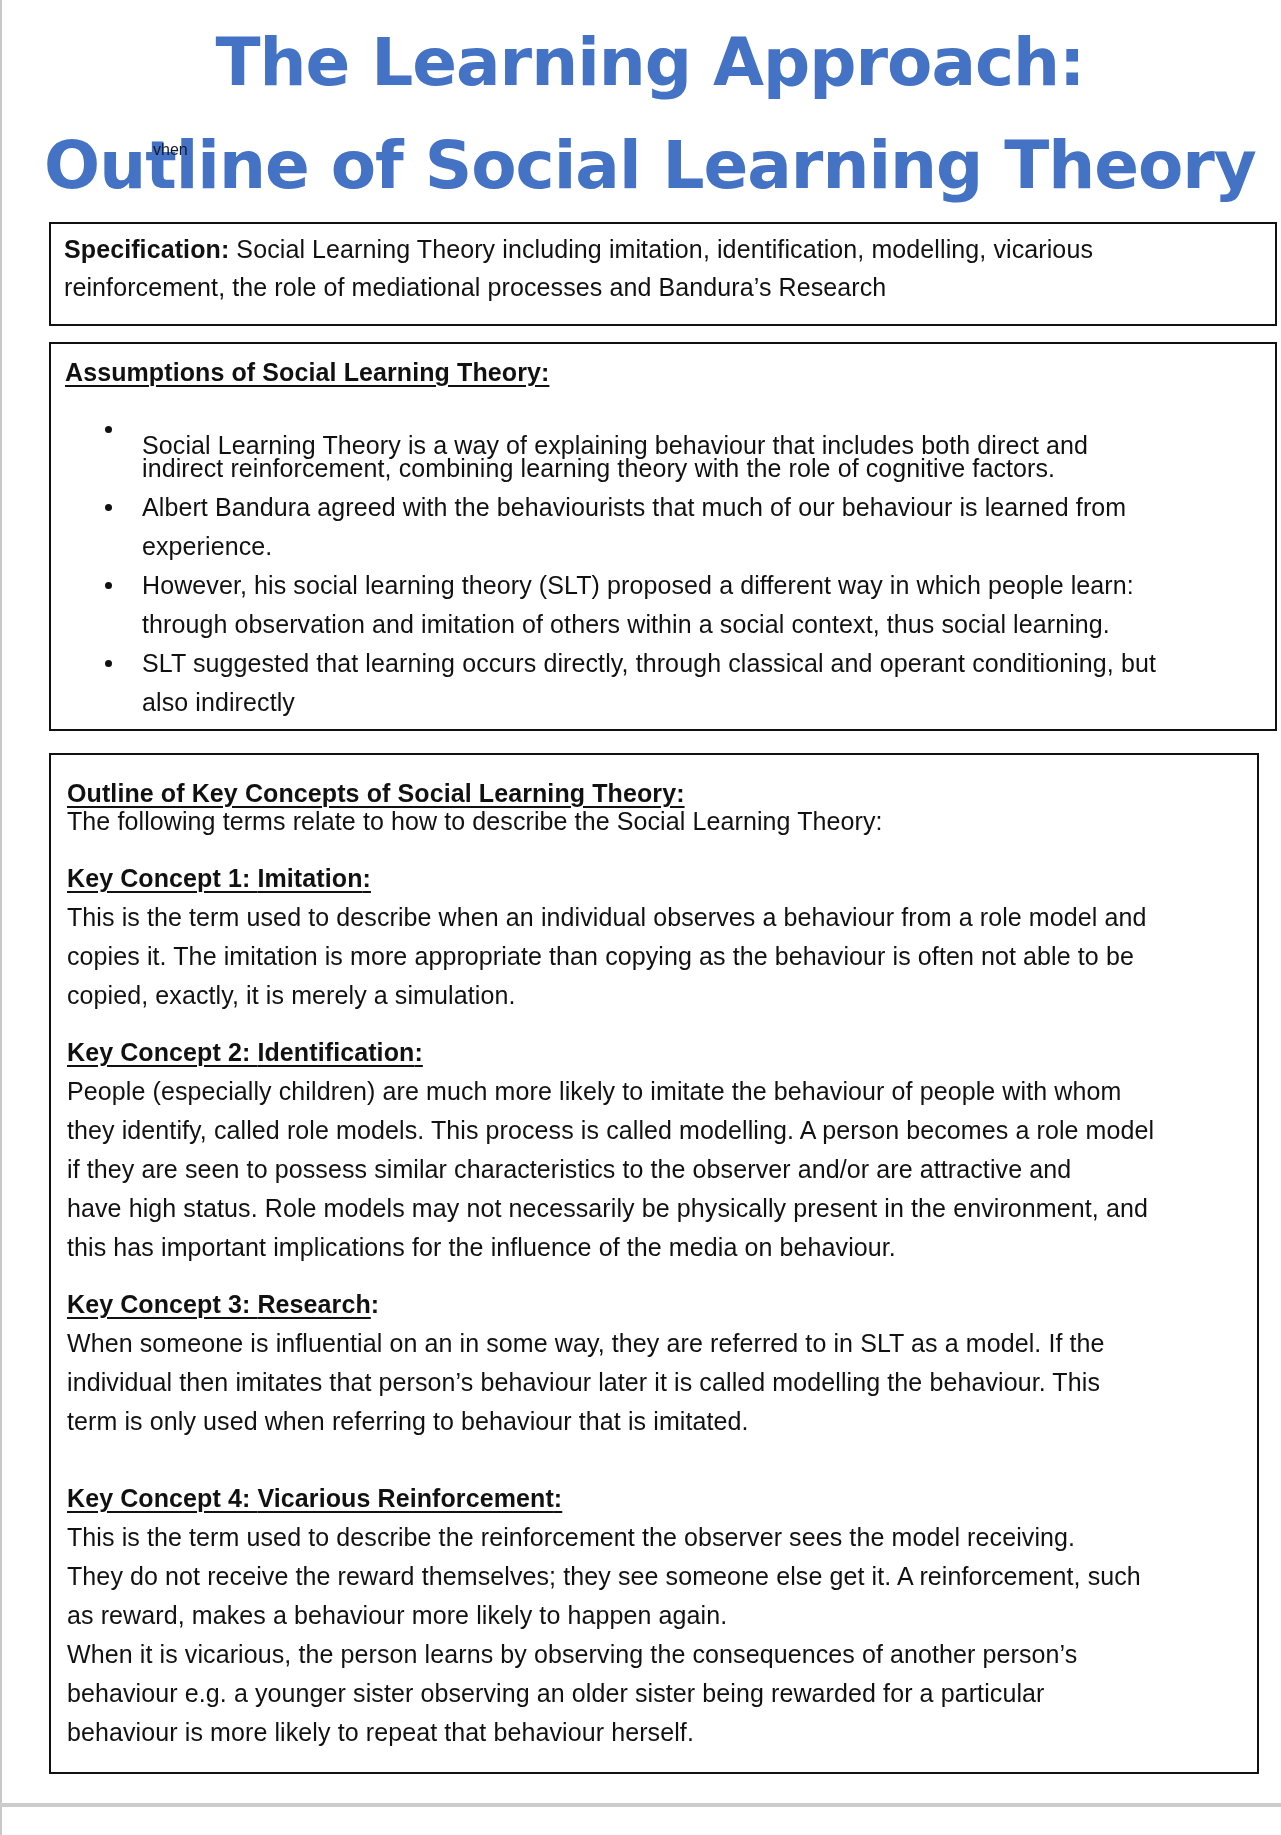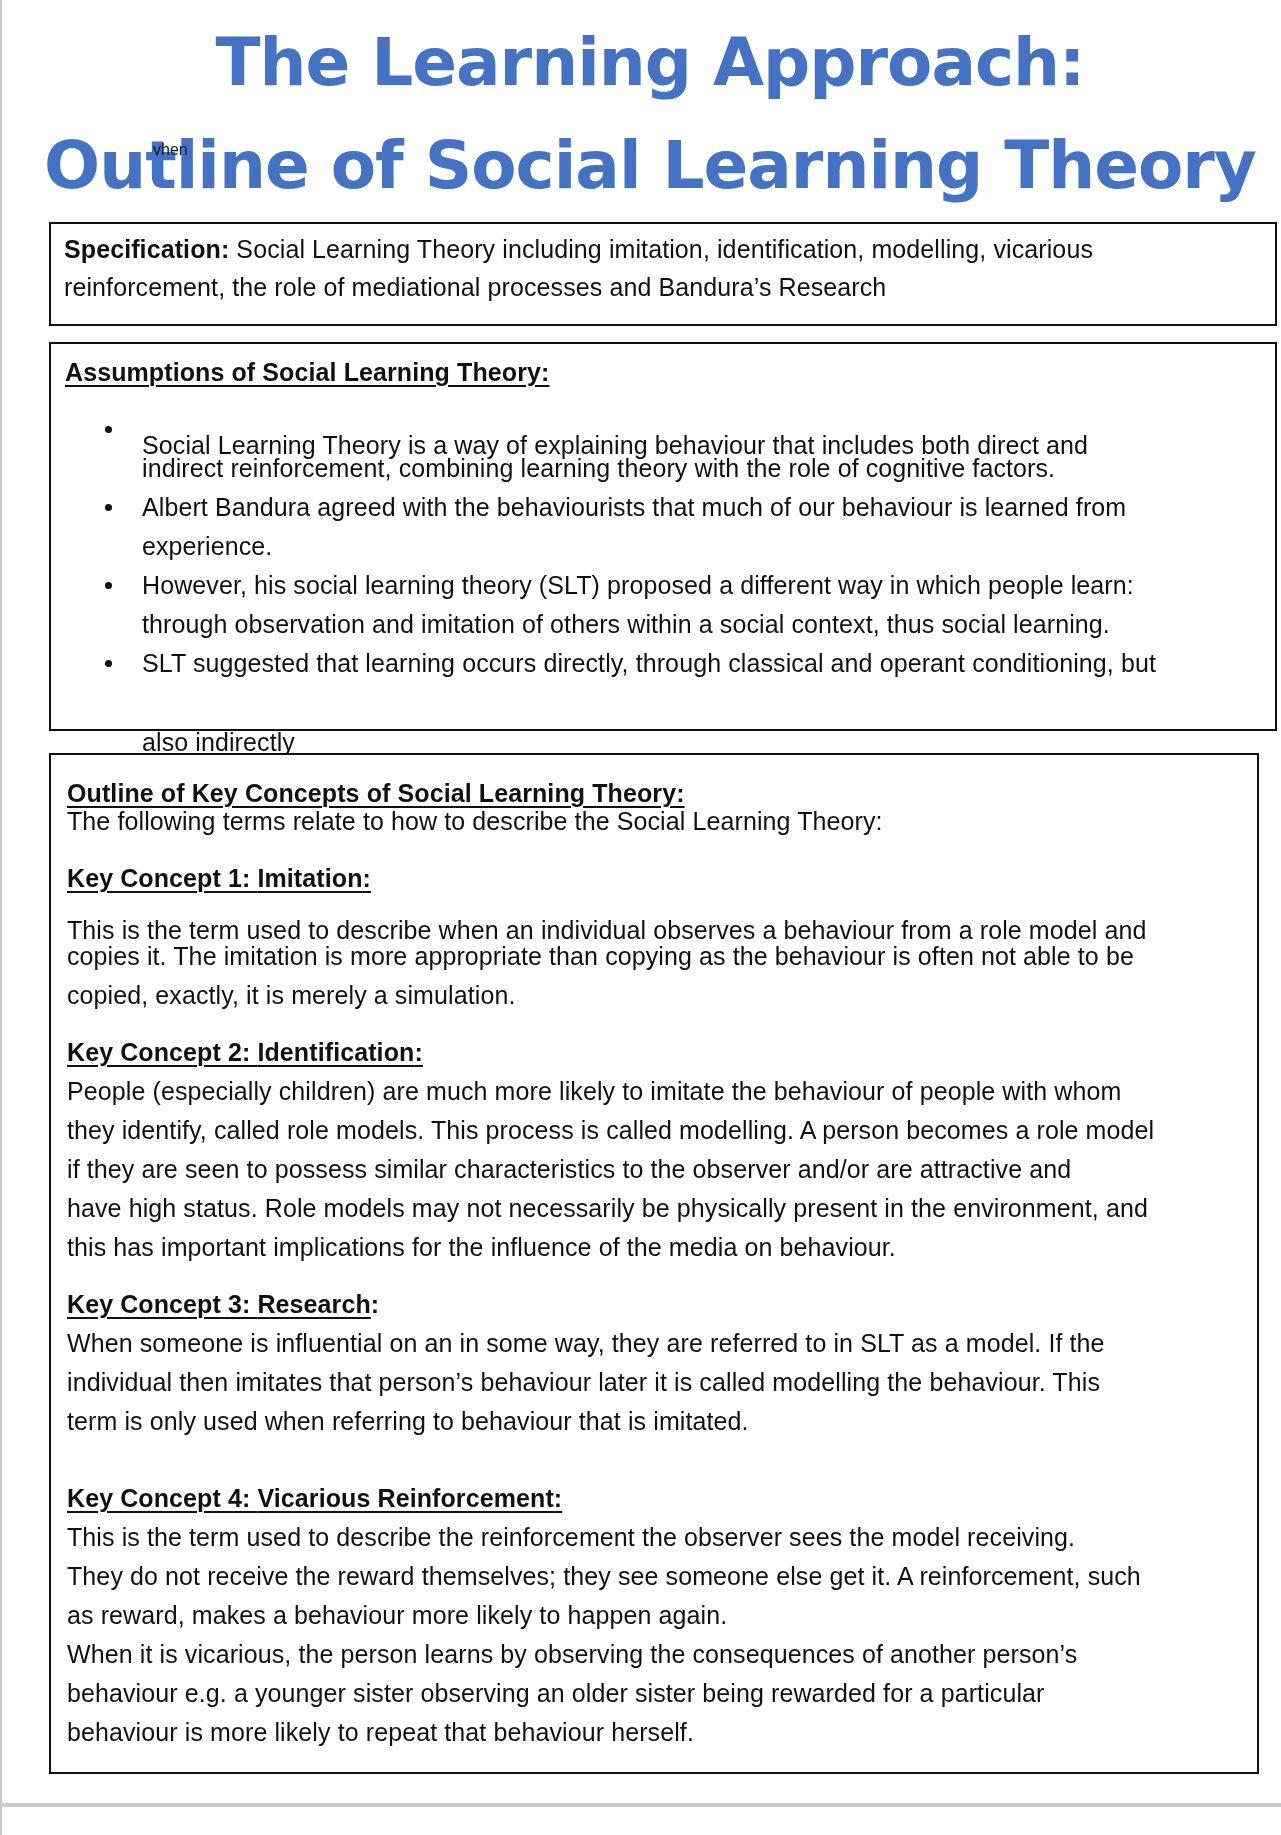--- a/index.html
+++ b/index.html
@@ -59,30 +59,30 @@
 <div class="bullet" style="left:105px; top:504px;"></div>
 <div class="line" style="left:142px; top:492px;">Albert Bandura agreed with the behaviourists that much of our behaviour is learned from</div>
 <div class="line" style="left:142px; top:531px;">experience.</div>
 
 <div class="bullet" style="left:105px; top:582px;"></div>
 <div class="line" style="left:142px; top:570px;">However, his social learning theory (SLT) proposed a different way in which people learn:</div>
 <div class="line" style="left:142px; top:609px;">through observation and imitation of others within a social context, thus social learning.</div>
 
 <div class="bullet" style="left:105px; top:660px;"></div>
 <div class="line" style="left:142px; top:648px;">SLT suggested that learning occurs directly, through classical and operant conditioning, but</div>
-<div class="line" style="left:142px; top:687px;margin-top:40px;">also indirectly</div>
+<div class="line" style="left:142px; top:687px;">also indirectly</div>
 
 <div class="box" style="left:49px; top:753px; width:1210px; height:1021px;"></div>
 <div class="line heading u" style="left:67px; top:767px;margin-top:11px;">Outline of Key Concepts of Social Learning Theory:</div>
 <div class="line" style="left:67px; top:806px;">The following terms relate to how to describe the Social Learning Theory:</div>
 
 <div class="line heading" style="left:67px; top:863px;">
   <span class="u">Key Concept 1: </span><span class="u">Imitation</span><span class="u">:</span>
 </div>
-<div class="line" style="left:67px; top:902px;margin-top:13px;">This is the term used to describe when an individual observes a behaviour from a role model and</div>
+<div class="line" style="left:67px; top:902px;">This is the term used to describe when an individual observes a behaviour from a role model and</div>
 <div class="line" style="left:67px; top:941px;">copies it. The imitation is more appropriate than copying as the behaviour is often not able to be</div>
 <div class="line" style="left:67px; top:980px;">copied, exactly, it is merely a simulation.</div>
 
 <div class="line heading" style="left:67px; top:1037px;">
   <span class="u">Key Concept 2: </span><span class="u">Identification</span><span class="u">:</span>
 </div>
 <div class="line" style="left:67px; top:1076px;">People (especially children) are much more likely to imitate the behaviour of people with whom</div>
 <div class="line" style="left:67px; top:1115px;">they identify, called role models. This process is called modelling. A person becomes a role model</div>
 <div class="line" style="left:67px; top:1154px;">if they are seen to possess similar characteristics to the observer and/or are attractive and</div>
 <div class="line" style="left:67px; top:1193px;">have high status. Role models may not necessarily be physically present in the environment, and</div>

